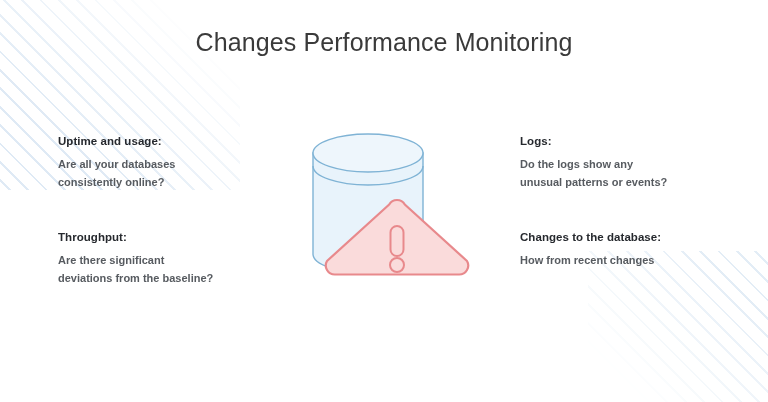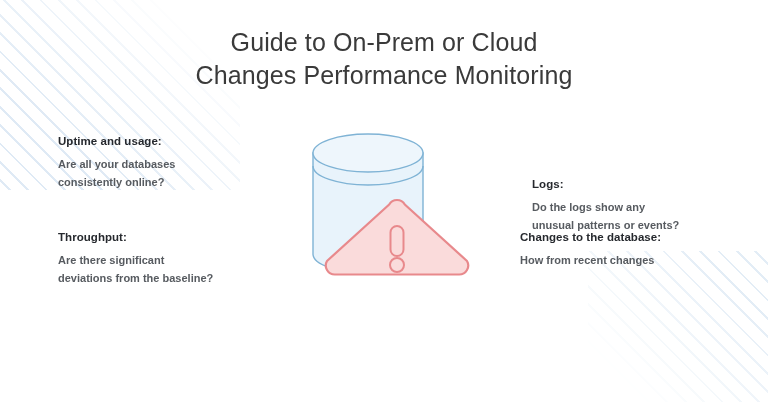--- a/index.html
+++ b/index.html
@@ -78,21 +78,21 @@
   .block .body {
     color: #575b60;
     font-size: 11px;
     font-weight: 700;
     line-height: 18px;
   }
   .block .body .line { display: block; }
 
   .block-uptime      { left: 58px;  top: 133px; width: 188px; }
   .block-throughput  { left: 58px;  top: 229px; width: 188px; }
-  .block-logs        { left: 532px; top: 133px; width: 188px; margin-top: 43px; }
+  .block-logs        { left: 520px; top: 133px; width: 188px; }
   .block-changes     { left: 520px; top: 229px; width: 196px; }
   .block-expensive   { left: 292px; top: 303px; width: 188px; }
 
   
   .illustration {
     position: absolute;
     left: 295px;
     top: 125px;
     width: 185px;
     height: 160px;
@@ -101,21 +101,20 @@
 </style>
 </head>
 <body>
 
 <div id="canvas">
 
   <div class="stripes stripes-tl"></div>
   <div class="stripes stripes-br"></div>
 
   <div class="title">
-    <span class="line">Guide to On-Prem or Cloud</span>
     <span class="line">Changes Performance Monitoring</span>
   </div>
 
   <div class="block block-uptime">
     <div class="heading">Uptime and usage:</div>
     <div class="body">
       <span class="line">Are all your databases</span>
       <span class="line">consistently online?</span>
     </div>
   </div>

